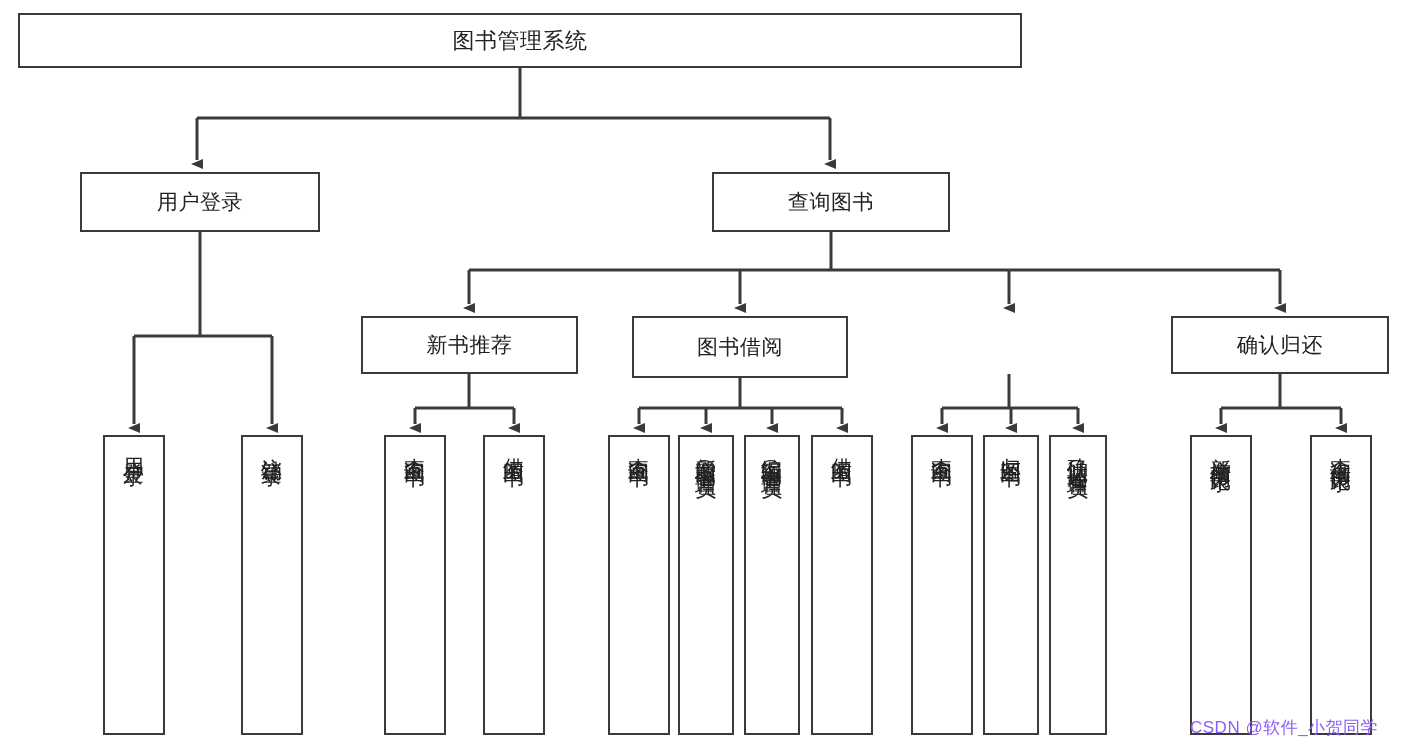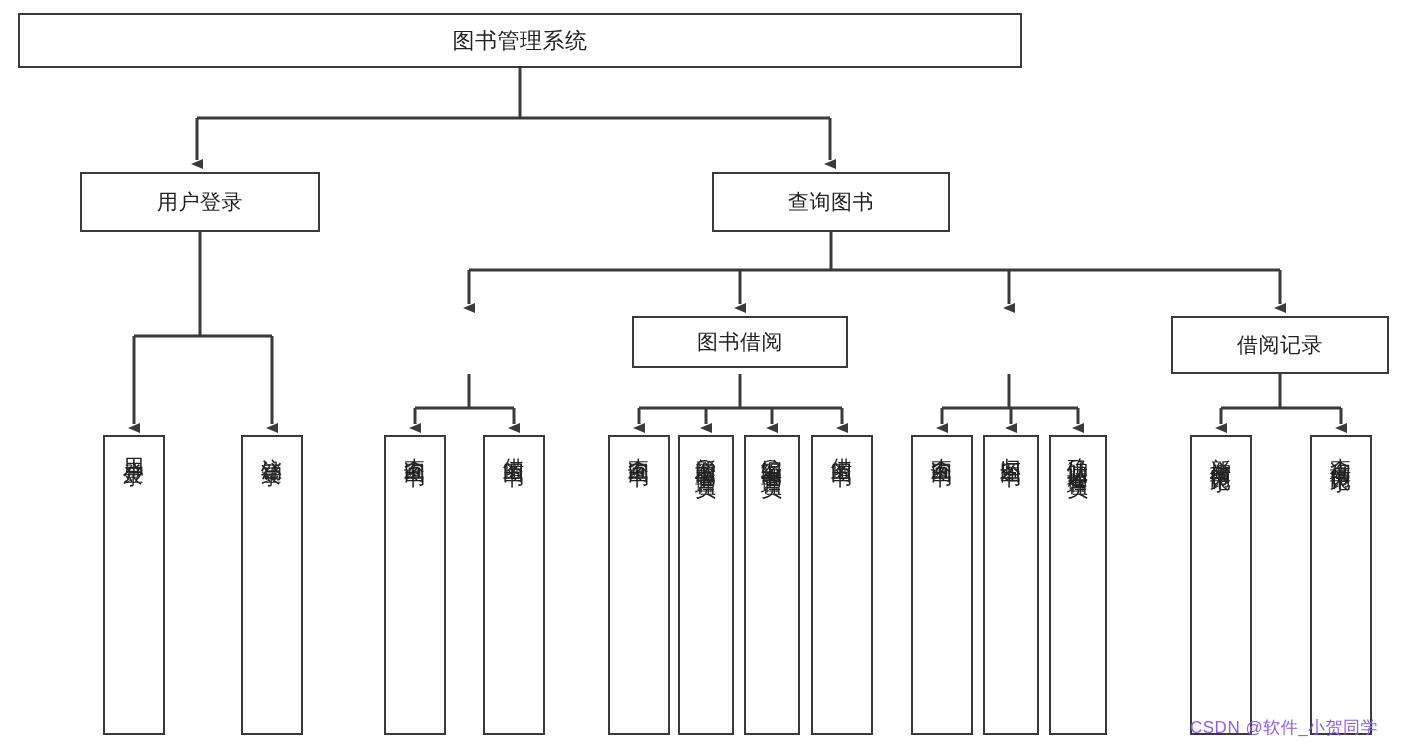--- a/index.html
+++ b/index.html
@@ -134,25 +134,28 @@
     <span class="label">图书管理系统</span>
   </div>
 
   <div class="node h" style="left:80px; top:172px; width:240px; height:60px;">
     <span class="label">用户登录</span>
   </div>
   <div class="node h" style="left:712px; top:172px; width:238px; height:60px;">
     <span class="label">查询图书</span>
   </div>
 
-  <div class="node h" style="left:632px; top:316px; width:216px; height:52px;">
+  <div class="node h" style="left:361px; top:316px; width:217px; height:58px;">
+    <span class="label">新书推荐</span>
+  </div>
+  <div class="node h" style="left:632px; top:316px; width:216px; height:62px;">
     <span class="label">图书借阅</span>
   </div>
   <div class="node h" style="left:1171px; top:316px; width:218px; height:58px;">
-    <span class="label">借阅记录</span>
+    <span class="label">确认归还</span>
   </div>
 
   <div class="node v" style="left:103px; top:435px; width:62px; height:300px;">
     <span class="label">用户登录</span>
   </div>
   <div class="node v" style="left:241px; top:435px; width:62px; height:300px;">
     <span class="label">注销登录</span>
   </div>
 
   <div class="node v" style="left:384px; top:435px; width:62px; height:300px;">

